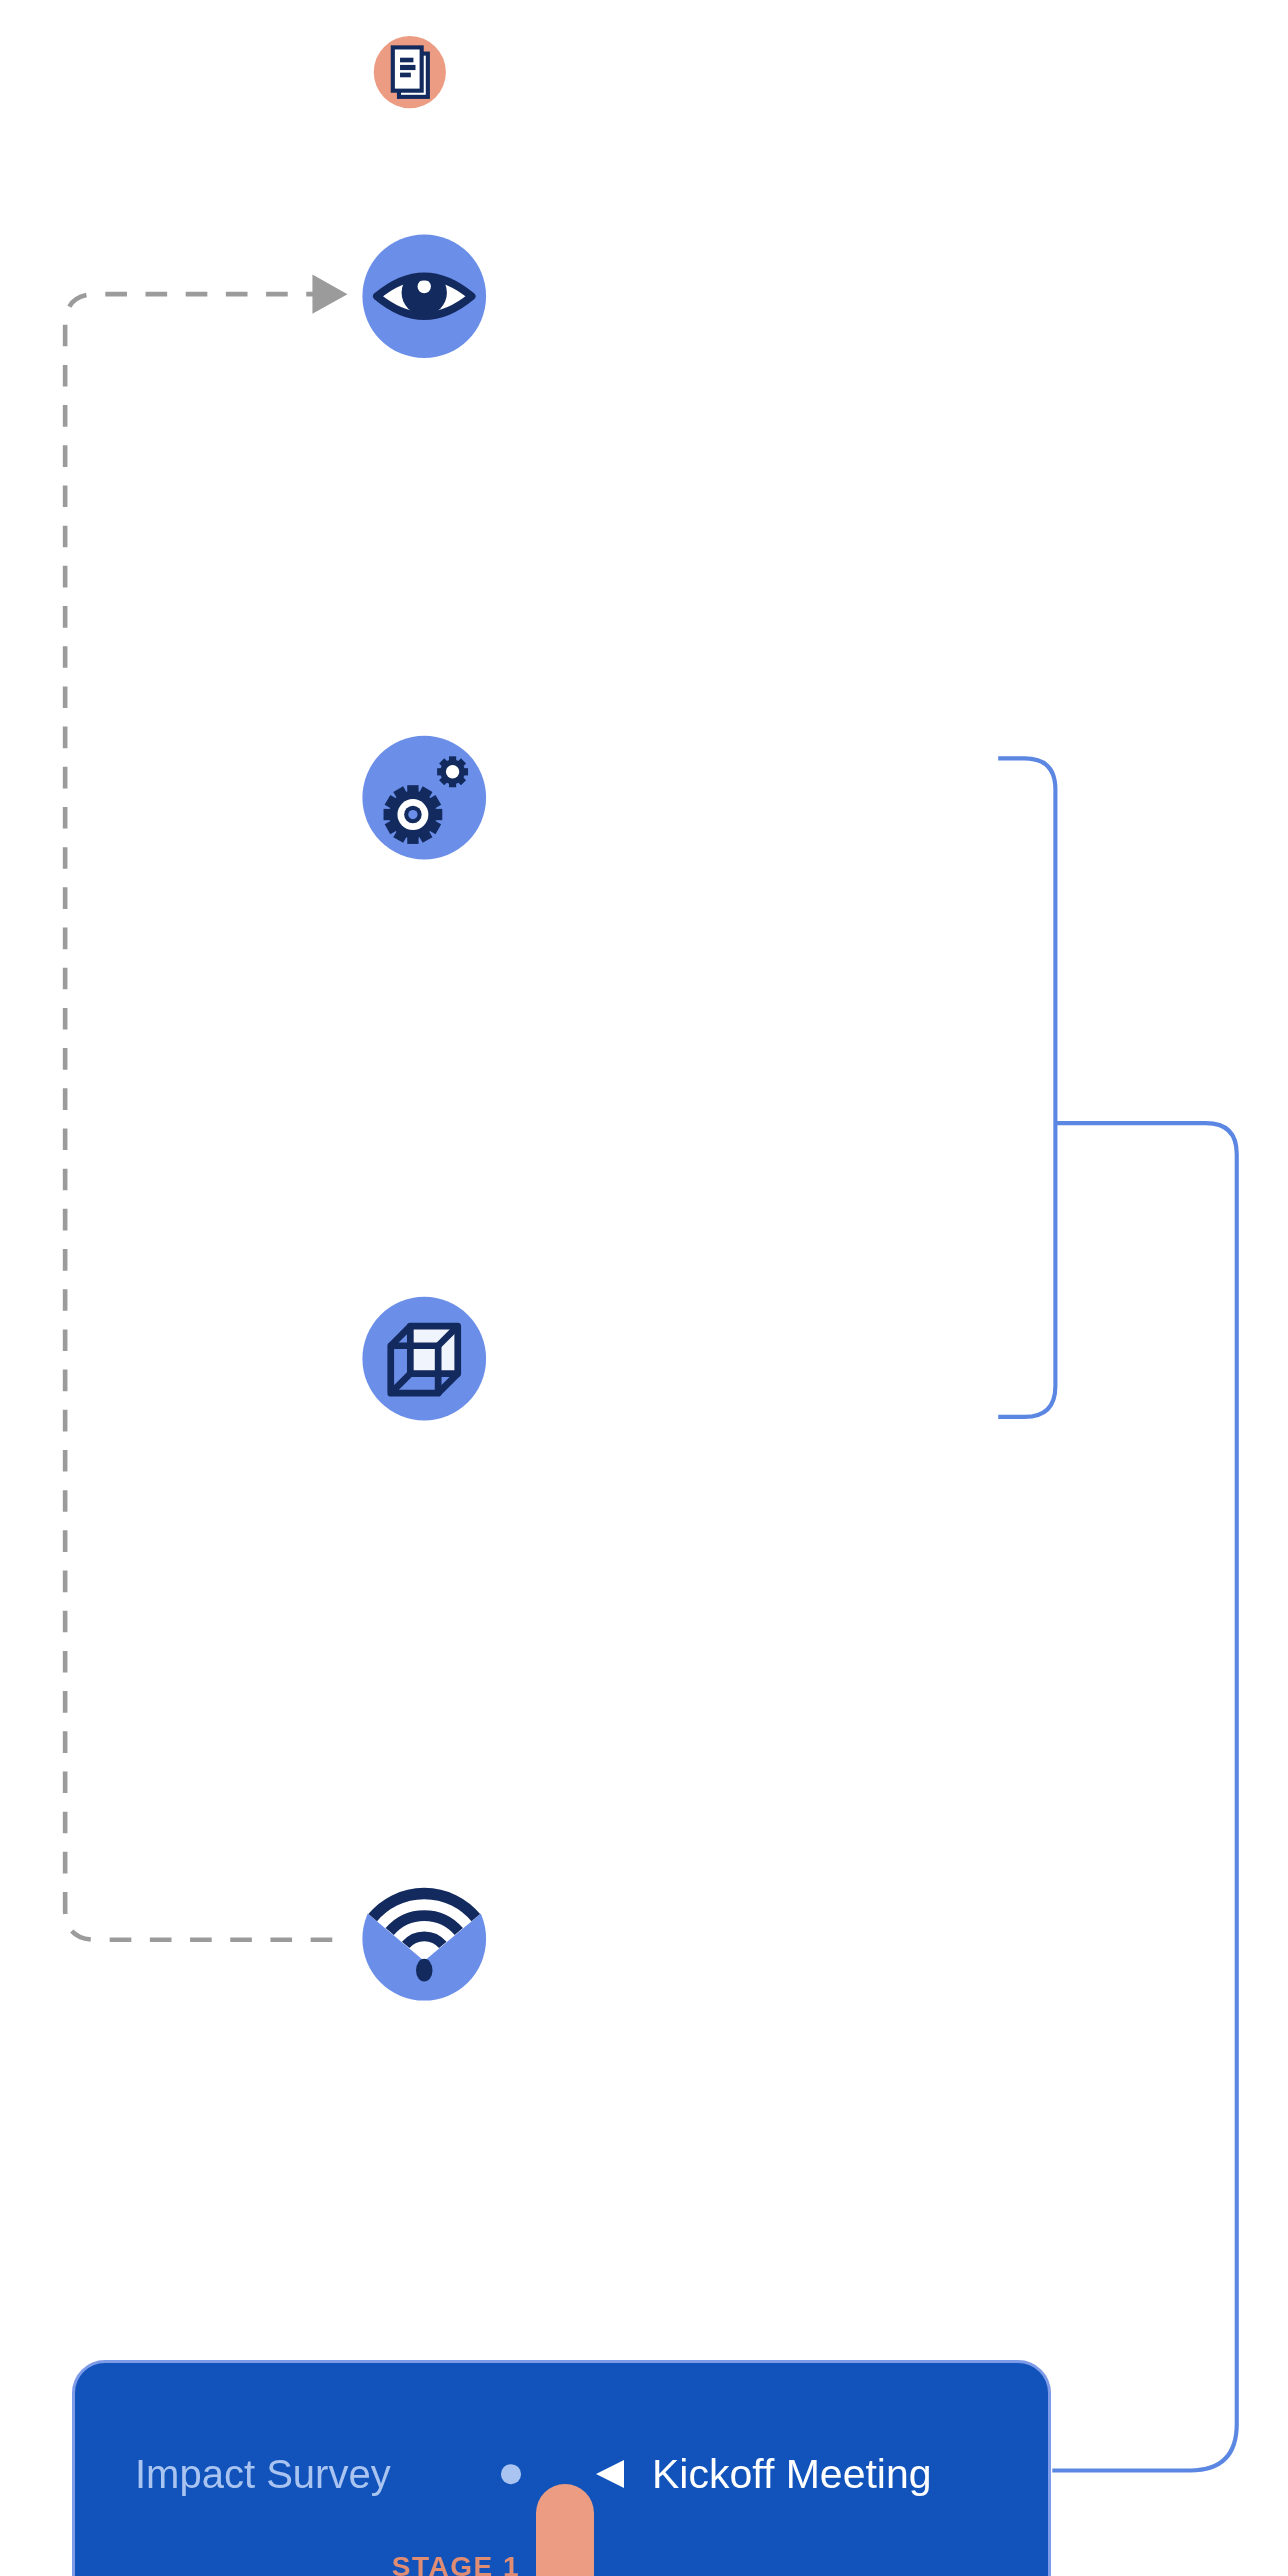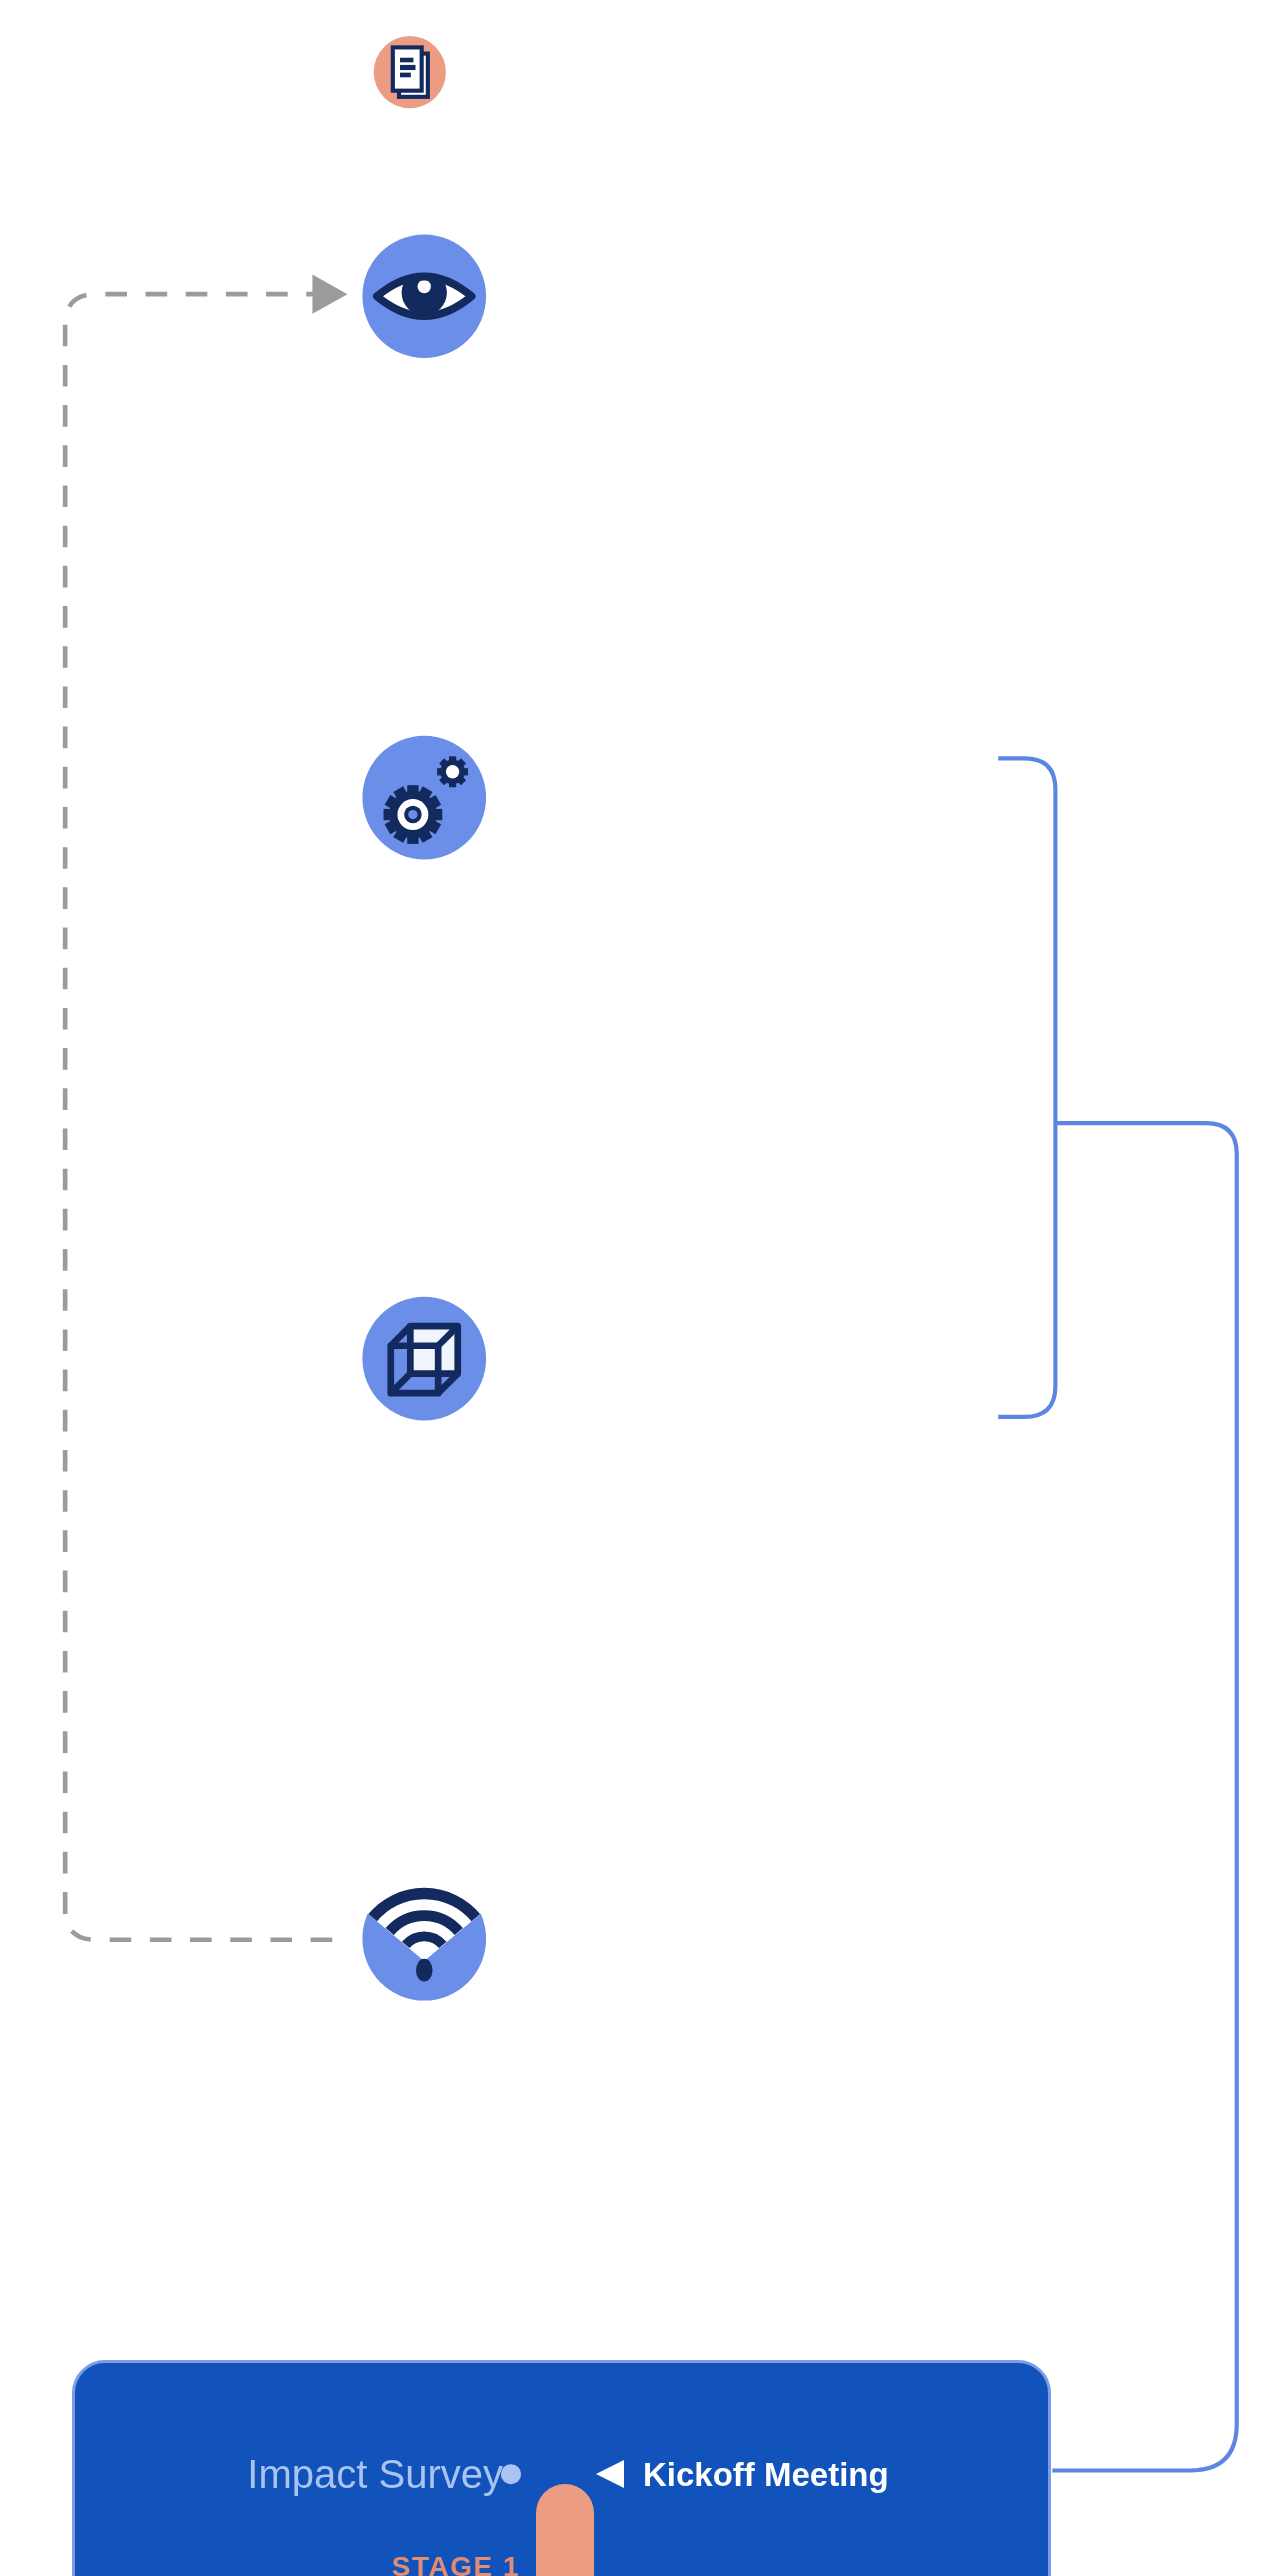--- a/index.html
+++ b/index.html
@@ -21,25 +21,25 @@
     box-sizing:border-box;
   }
   .bar{
     position:absolute;left:461px;width:58px;
     background:#EC9C82;border-radius:29px;
   }
   .lbl{
     position:absolute;transform:translateY(-50%);
     font-size:40px;line-height:1;white-space:nowrap;
   }
-  .lbl-left{left:80px;width:348px;text-align:right;}
+  .lbl-left{left:60px;width:348px;}
   .lbl-right{left:568px;}
   .peri{color:#A9C4F1;}
   .white{color:#ffffff;}
-  .bold{font-weight:700;font-size:33px;}
+  .bold{font-weight:400;font-size:41px;margin-left:9px;}
   .stage{
     position:absolute;transform:translateY(-50%);
     left:62px;width:383px;text-align:right;
     font-size:28px;font-weight:700;letter-spacing:1.5px;
     color:#E18D73;line-height:1;white-space:nowrap;
   }
   .dot{
     position:absolute;width:19.6px;height:19.6px;border-radius:50%;
     transform:translateY(-50%);
   }

